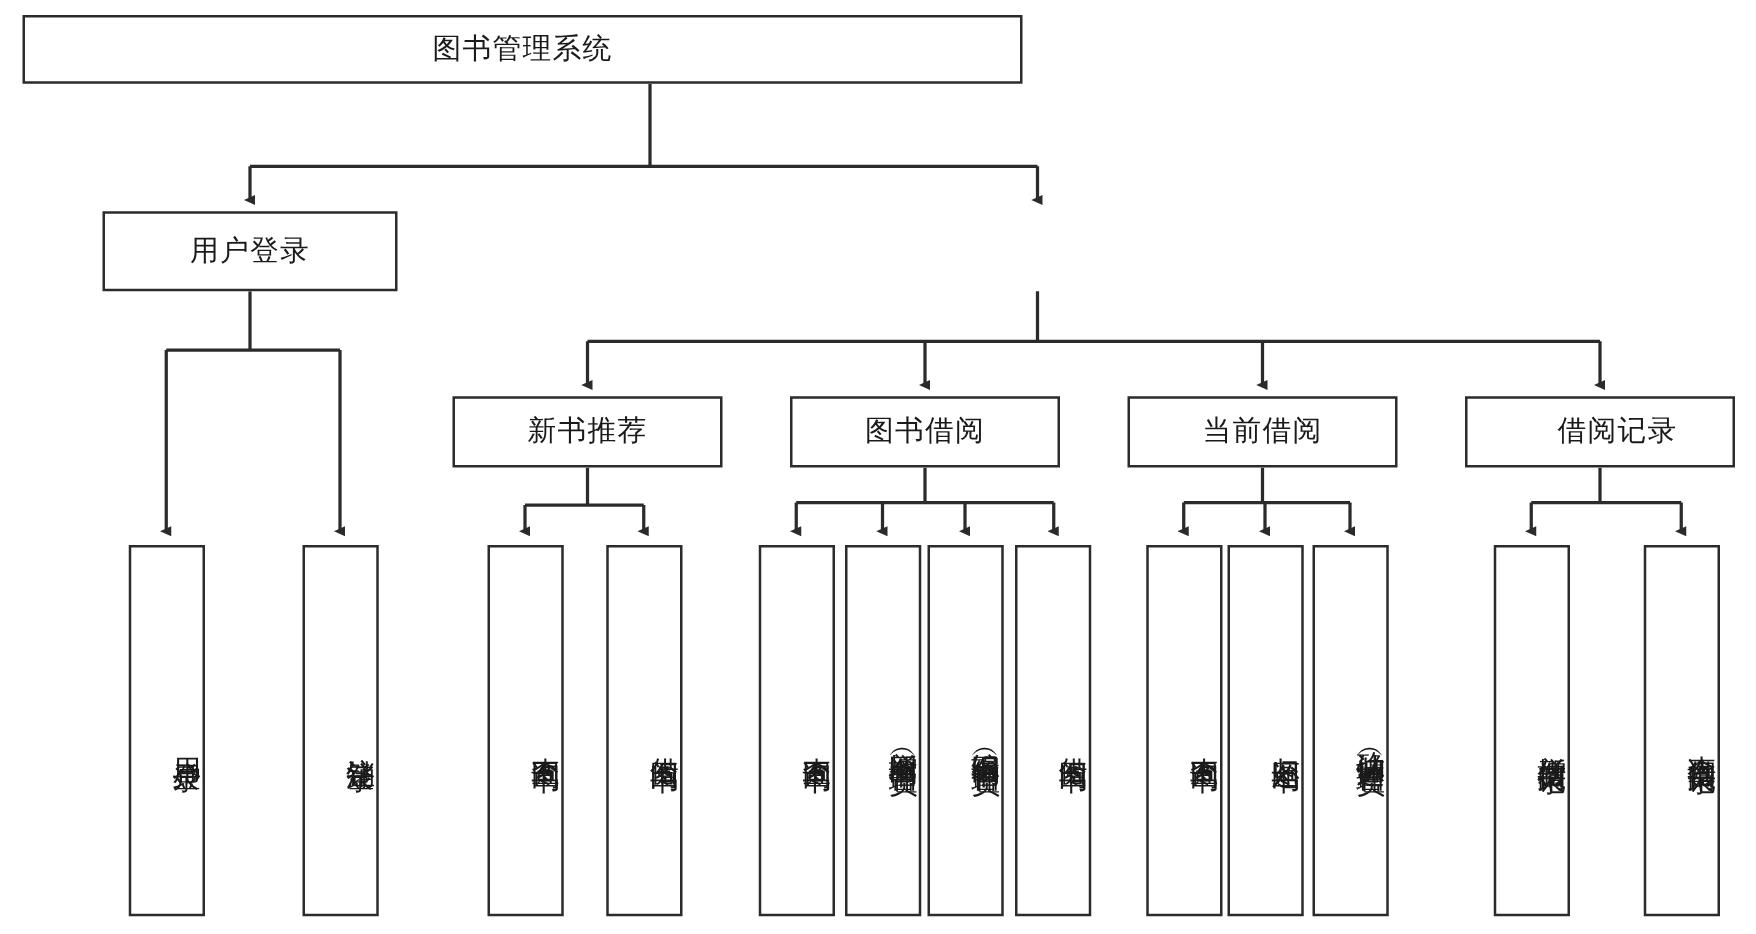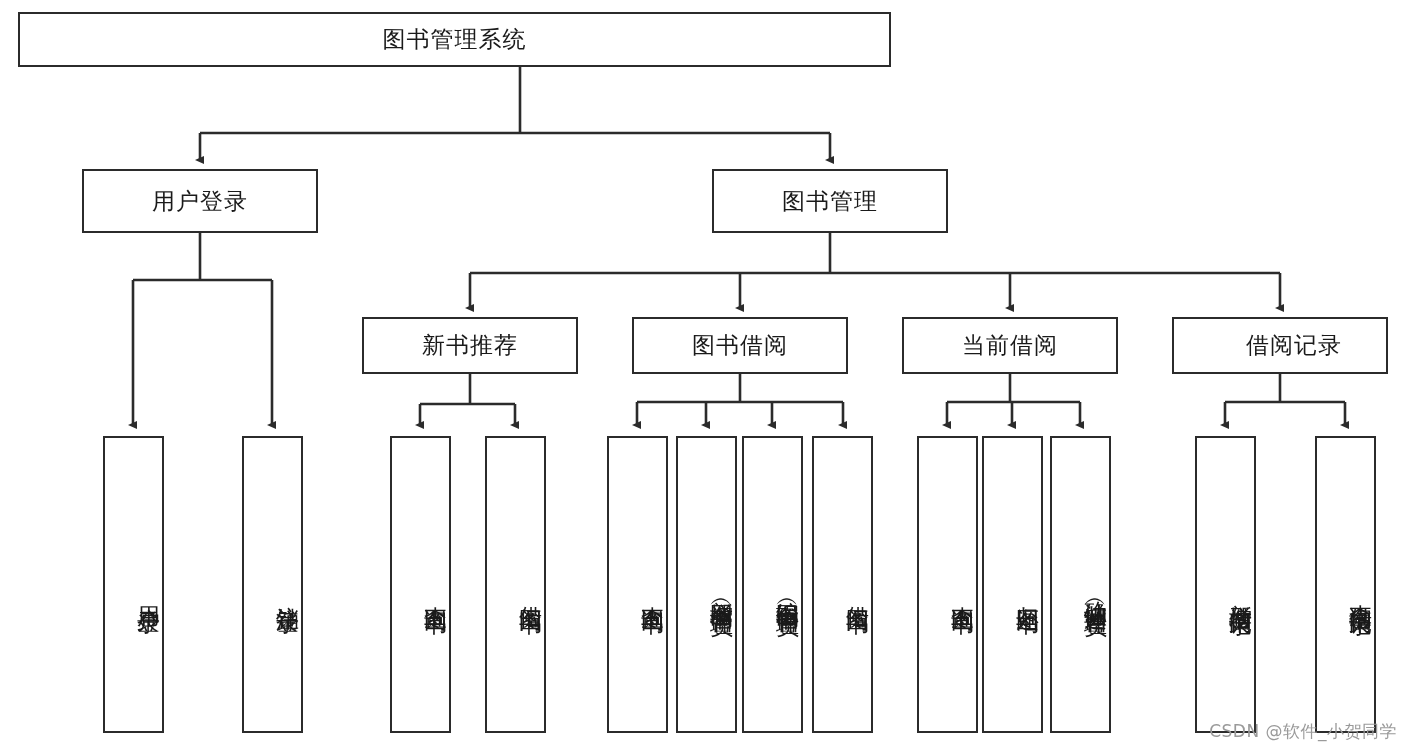--- a/index.html
+++ b/index.html
@@ -113,29 +113,26 @@
       <path d="M1012,402 L1012,425" marker-end="url(#arrow)"></path>
       <path d="M1080,402 L1080,425" marker-end="url(#arrow)"></path>
 
       <path d="M1280,374 L1280,402"></path>
       <path d="M1225,402 L1345,402"></path>
       <path d="M1225,402 L1225,425" marker-end="url(#arrow)"></path>
       <path d="M1345,402 L1345,425" marker-end="url(#arrow)"></path>
     </g>
   </svg>
 
-  <div class="node horiz" style="left:18px; top:12px; width:873px; height:55px;">
+  <div class="node horiz" style="left:18px; top:12px; width:800px; height:55px;">
     <span>图书管理系统</span>
   </div>
 
   <div class="node horiz" style="left:82px; top:169px; width:236px; height:64px;">
     <span>用户登录</span>
-  </div>
-  <div class="node horiz" style="left:712px; top:169px; width:236px; height:64px;">
-    <span>图书管理</span>
   </div>
 
   <div class="node horiz" style="left:632px; top:317px; width:216px; height:57px;">
     <span>图书借阅</span>
   </div>
   <div class="node horiz" style="left:362px; top:317px; width:216px; height:57px;">
     <span>新书推荐</span>
   </div>
   <div class="node horiz" style="left:902px; top:317px; width:216px; height:57px;text-align:right;">
     <span>当前借阅</span>
@@ -181,15 +178,14 @@
     <span class="vtext">确认归还（管理员）</span>
   </div>
 
   <div class="node vert" style="left:1195px; top:436px; width:61px; height:297px;">
     <span class="vtext">新增借阅记录</span>
   </div>
   <div class="node vert" style="left:1315px; top:436px; width:61px; height:297px;">
     <span class="vtext">查询借阅记录</span>
   </div>
 
-  <div class="watermark">CSDN @软件_小贺同学</div>
 
 </div>
 
 </body></html>

